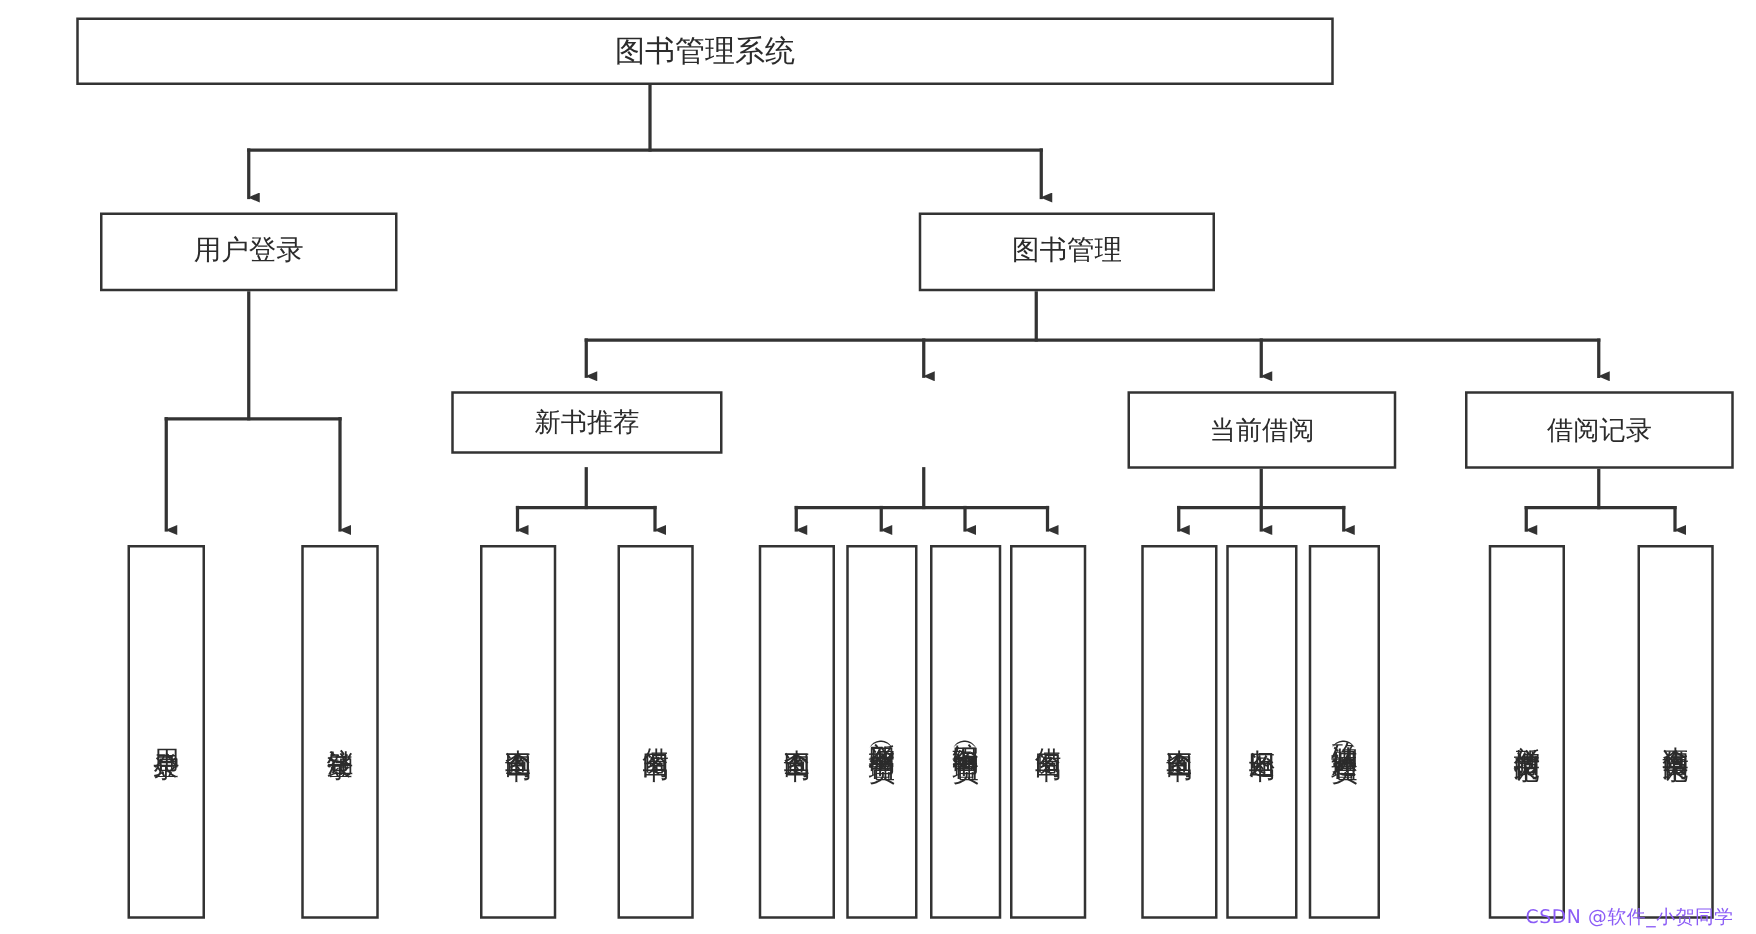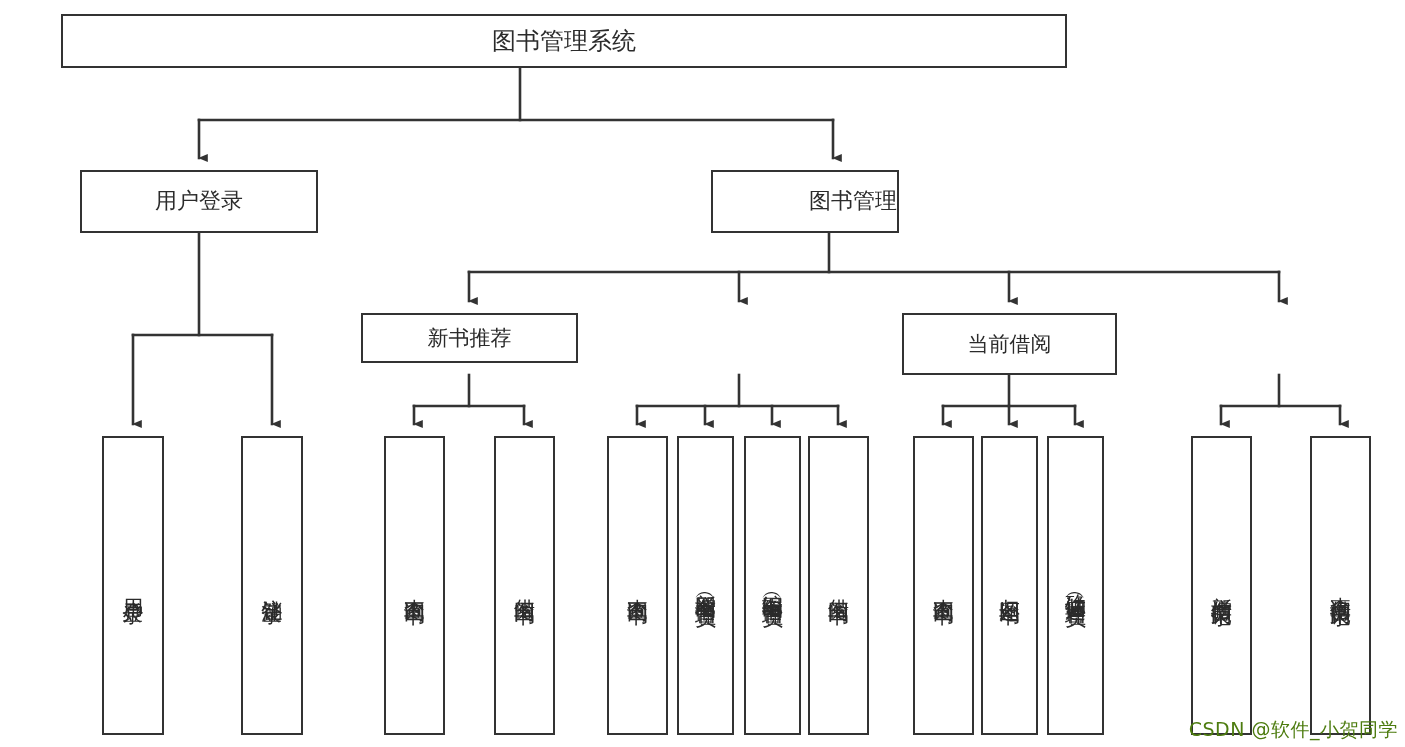--- a/index.html
+++ b/index.html
@@ -57,24 +57,24 @@
     letter-spacing: 2px;
     line-height: 1.05;
   }
   .node.root .label { font-size: 24px; }
   .node.l1 .label  { font-size: 22px; }
   .node.l2 .label  { font-size: 21px; }
   .node.leaf .label{ font-size: 21px; }
 
   .watermark {
     position: absolute;
-    right: 7px;
+    right: 18px;
     bottom: 4px;
-    font-size: 19px;
-    color: #4d7c0f;
+    font-size: 15px;
+    color: #8b5cf6;
     font-family: "DejaVu Sans", "Liberation Sans", sans-serif;
     letter-spacing: 0.5px;
     user-select: none;
     white-space: pre;
   }
 </style>
 </head>
 <body>
 
 <div id="diagram-root">
@@ -130,30 +130,33 @@
     </g>
   </svg>
 
   <div class="node horiz root" style="left:17px; top:14px; width:1006px; height:54px;margin-left:44px;">
     <span class="label">图书管理系统</span>
   </div>
 
   <div class="node horiz l1" style="left:80px; top:170px; width:238px; height:63px;">
     <span class="label">用户登录</span>
   </div>
-  <div class="node horiz l1" style="left:711px; top:170px; width:188px; height:63px;justify-content:flex-end;">
+  <div class="node horiz l1" style="left:735px; top:170px; width:237px; height:63px;">
     <span class="label">图书管理</span>
   </div>
 
   <div class="node horiz l2" style="left:361px; top:313px; width:217px; height:50px;">
     <span class="label">新书推荐</span>
   </div>
   <div class="node horiz l2" style="left:902px; top:313px; width:215px; height:62px;">
     <span class="label">当前借阅</span>
   </div>
+  <div class="node horiz l2" style="left:1172px; top:313px; width:215px; height:62px;">
+    <span class="label">借阅记录</span>
+  </div>
 
   <div class="node vert leaf" style="left:102px; top:436px; width:62px; height:299px;">
     <span class="label">用户登录</span>
   </div>
   <div class="node vert leaf" style="left:241px; top:436px; width:62px; height:299px;">
     <span class="label">注销登录</span>
   </div>
 
   <div class="node vert leaf" style="left:384px; top:436px; width:61px; height:299px;">
     <span class="label">查询图书</span>

